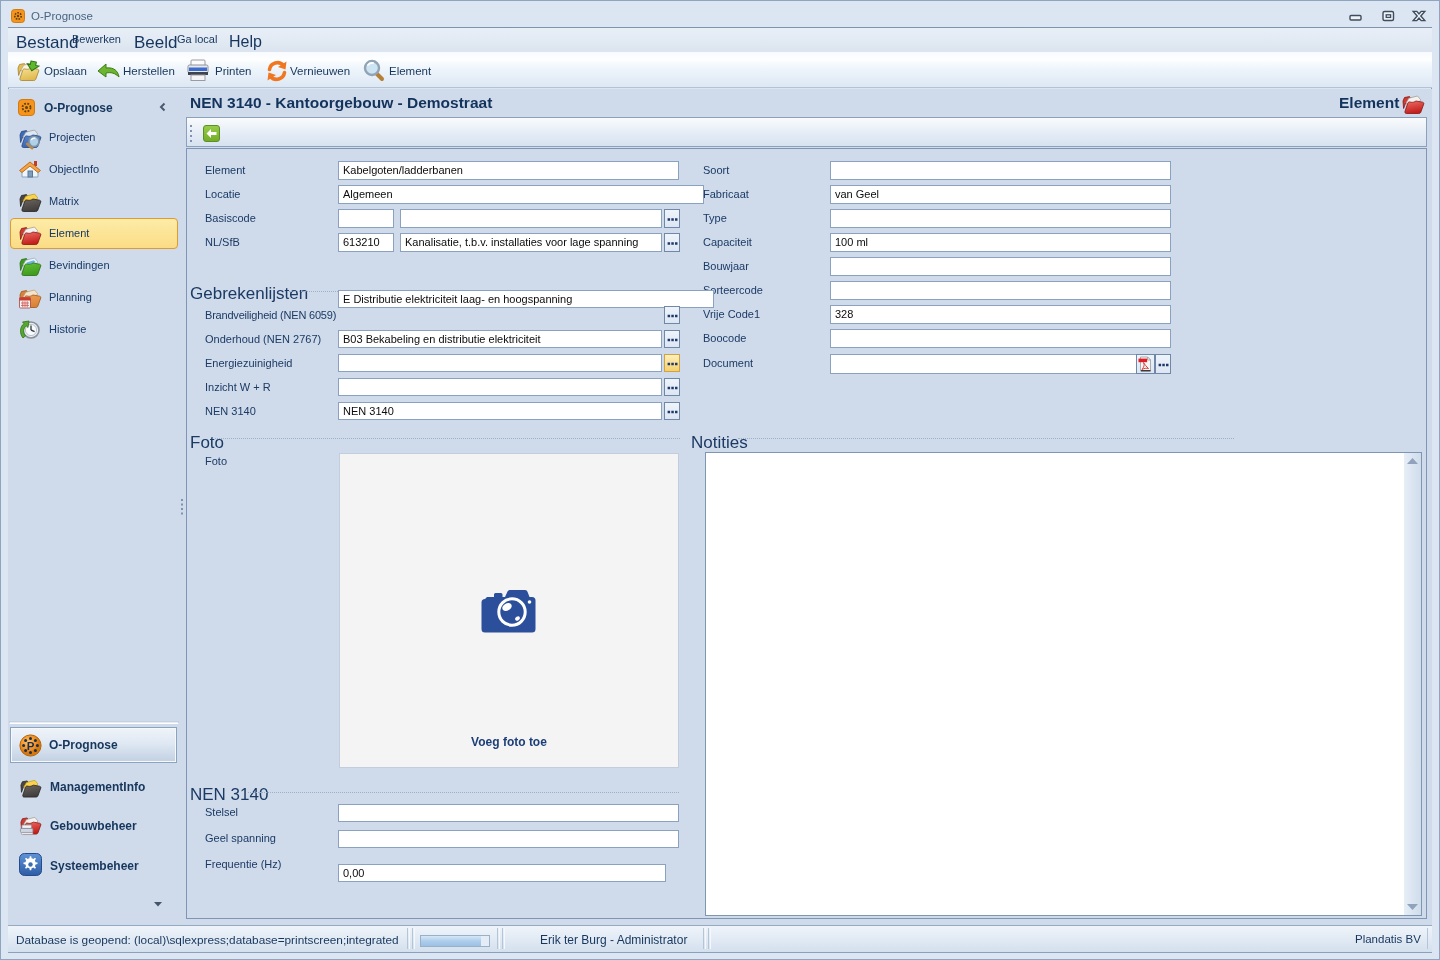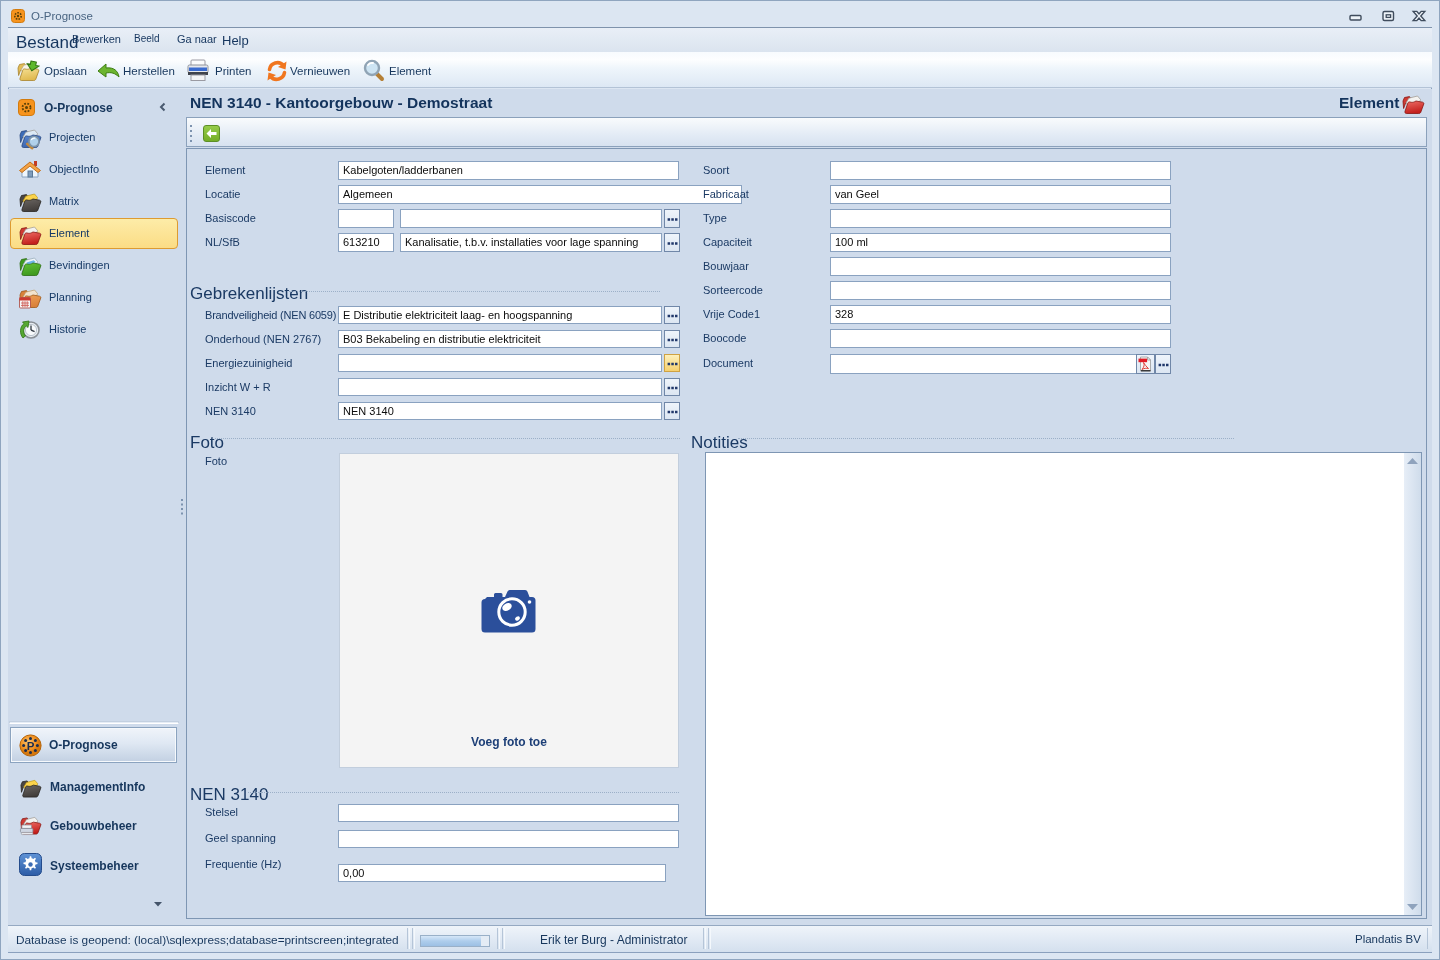--- a/index.html
+++ b/index.html
@@ -37,23 +37,23 @@
   <rect x="43.2" y="6.8" width="4.4" height="2.6" fill="none" stroke="#3f4c5d" stroke-width="1.3"></rect>
   <g stroke="#3f4c5d" stroke-width="1.4" fill="#eef3f8">
     <path d="M70.2 3.4 l3.6 0 l2.2 2.6 l2.2 -2.6 l3.6 0 l-4 4.6 l4 4.6 l-3.6 0 l-2.2 -2.6 l-2.2 2.6 l-3.6 0 l4 -4.6 z"></path>
   </g>
 </svg>
 
 <div class="abs" style="left:8px;top:27px;width:1424px;height:25px;background:linear-gradient(#e9eff7,#dbe4ef);border-top:1px solid #7f93ac"></div>
 <div class="abs" style="left:0;top:33px;width:100%;height:0">
   <span style="position:absolute;left:16px;font-size:17px;color:#15355e">Bestand</span>
   <span style="position:absolute;left:72px;font-size:11px;color:#15355e">Bewerken</span>
-  <span style="position:absolute;left:134px;font-size:10px;color:#15355e">Beeld</span>
-  <span style="position:absolute;left:177px;font-size:11px;color:#15355e">Ga naar</span>
-  <span style="position:absolute;left:222px;font-size:13px;color:#15355e">Help</span>
+  <span style="position:absolute;left:134px;font-size:17px;color:#15355e">Beeld</span>
+  <span style="position:absolute;left:177px;font-size:11px;color:#15355e">Ga local</span>
+  <span style="position:absolute;left:229px;font-size:16px;color:#15355e">Help</span>
 </div>
 
 <div class="abs" style="left:8px;top:52px;width:1424px;height:36px;background:linear-gradient(180deg,#f8fbfe 0%,#fdfeff 22%,#eef5fb 48%,#dde8f4 100%);border-bottom:1px solid #b3c3d6"></div>
 
 <svg class="abs" style="left:16px;top:59px" width="24" height="24" viewBox="0 0 24 22">
   <defs>
       <linearGradient id="fgops" x1="0" y1="0" x2="0.3" y2="1">
         <stop offset="0%" stop-color="#f6e195"></stop>
         <stop offset="100%" stop-color="#e0ba50"></stop>
       </linearGradient>
@@ -315,21 +315,21 @@
 <div class="abs" style="left:203px;top:125px;width:17px;height:17px;border:1px solid #5c8f26;border-radius:3px;background:linear-gradient(#96cc4a,#74ad27)"></div>
 <svg class="abs" style="left:203px;top:125px" width="17" height="17" viewBox="0 0 17 17">
   <path d="M3.5 8.5 L8 4 L8 7 L13.5 7 L13.5 10 L8 10 L8 13 Z" fill="#ffffff"></path>
 </svg>
 
 <div class="abs" style="left:186px;top:148px;width:1241px;height:771px;border:1px solid #7e96b3;background:#cfdbeb"></div>
 
 <div class="lbl" style="left:205px;top:164px">Element</div>
 <div class="inp" style="left:338px;top:161px;width:341px;height:19px">Kabelgoten/ladderbanen</div>
 <div class="lbl" style="left:205px;top:188px">Locatie</div>
-<div class="inp" style="left:338px;top:185px;width:404px;height:19px">Algemeen</div>
+<div class="inp" style="left:338px;top:185px;width:366px;height:19px">Algemeen</div>
 <div class="lbl" style="left:205px;top:212px">Basiscode</div>
 <div class="inp" style="left:338px;top:209px;width:56px;height:19px"></div>
 <div class="inp" style="left:400px;top:209px;width:262px;height:19px"></div>
 <div class="dots3" style="left:664px;top:209px;width:16px;height:19px">
     <svg width="16" height="19">
       <g fill="#21386b">
         <rect x="2.6" y="8.25" width="2.5" height="2.5"></rect>
         <rect x="6.3" y="8.25" width="2.5" height="2.5"></rect>
         <rect x="10" y="8.25" width="2.5" height="2.5"></rect>
       </g>
@@ -380,21 +380,21 @@
         <rect x="2.6" y="8.75" width="2.5" height="2.5"></rect>
         <rect x="6.3" y="8.75" width="2.5" height="2.5"></rect>
         <rect x="10" y="8.75" width="2.5" height="2.5"></rect>
       </g>
     </svg>
   </div>
 
 <div class="grp" style="left:190px;top:284px">Gebrekenlijsten</div>
 <div class="dotline" style="left:285px;top:291px;width:375px"></div>
 <div class="lbl" style="left:205px;top:309px;letter-spacing:-0.2px">Brandveiligheid (NEN 6059)</div>
-<div class="inp" style="left:338px;top:306px;width:324px;height:18px;left:338px">E Distributie elektriciteit laag- en hoogspanning</div>
+<div class="inp" style="left:338px;top:290px;width:376px;height:18px;left:338px">E Distributie elektriciteit laag- en hoogspanning</div>
 <div class="dots3" style="left:664px;top:306px;width:16px;height:18px">
     <svg width="16" height="18">
       <g fill="#21386b">
         <rect x="2.6" y="7.75" width="2.5" height="2.5"></rect>
         <rect x="6.3" y="7.75" width="2.5" height="2.5"></rect>
         <rect x="10" y="7.75" width="2.5" height="2.5"></rect>
       </g>
     </svg>
   </div>
 <div class="lbl" style="left:205px;top:333px">Onderhoud (NEN 2767)</div>

